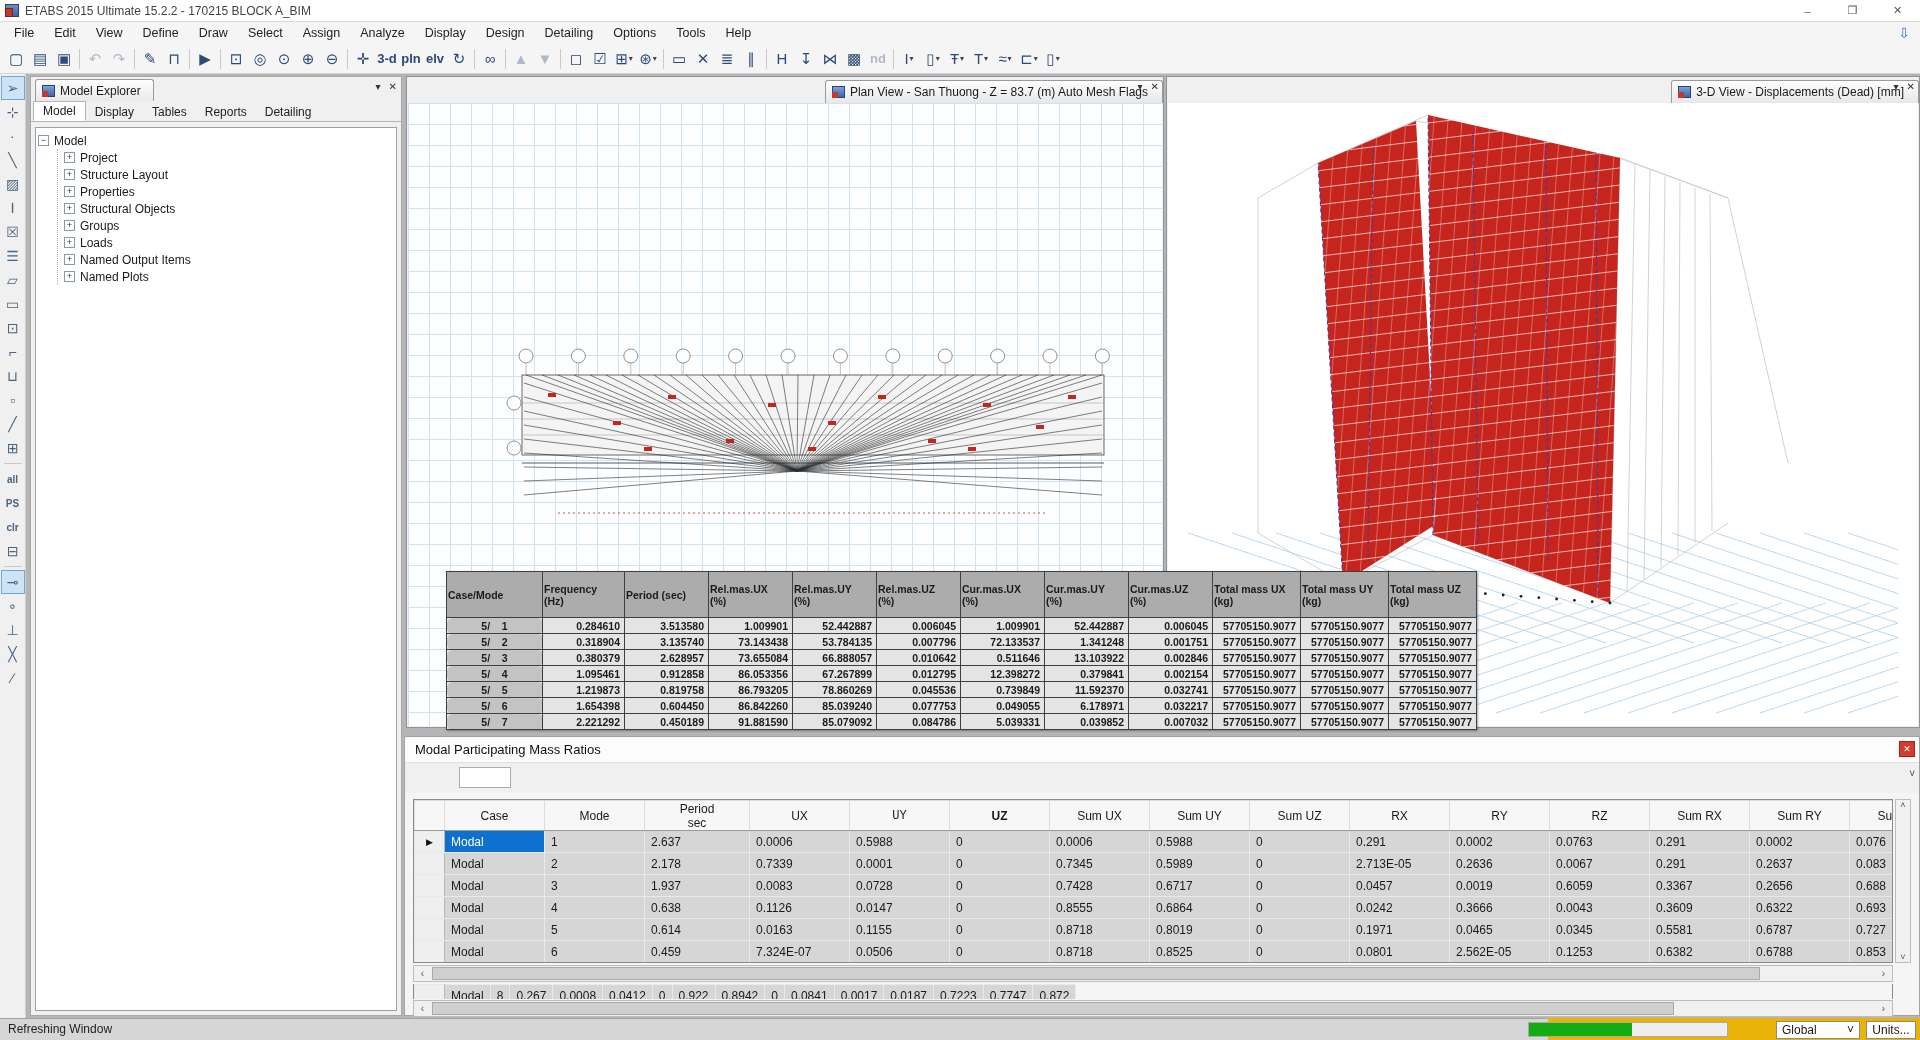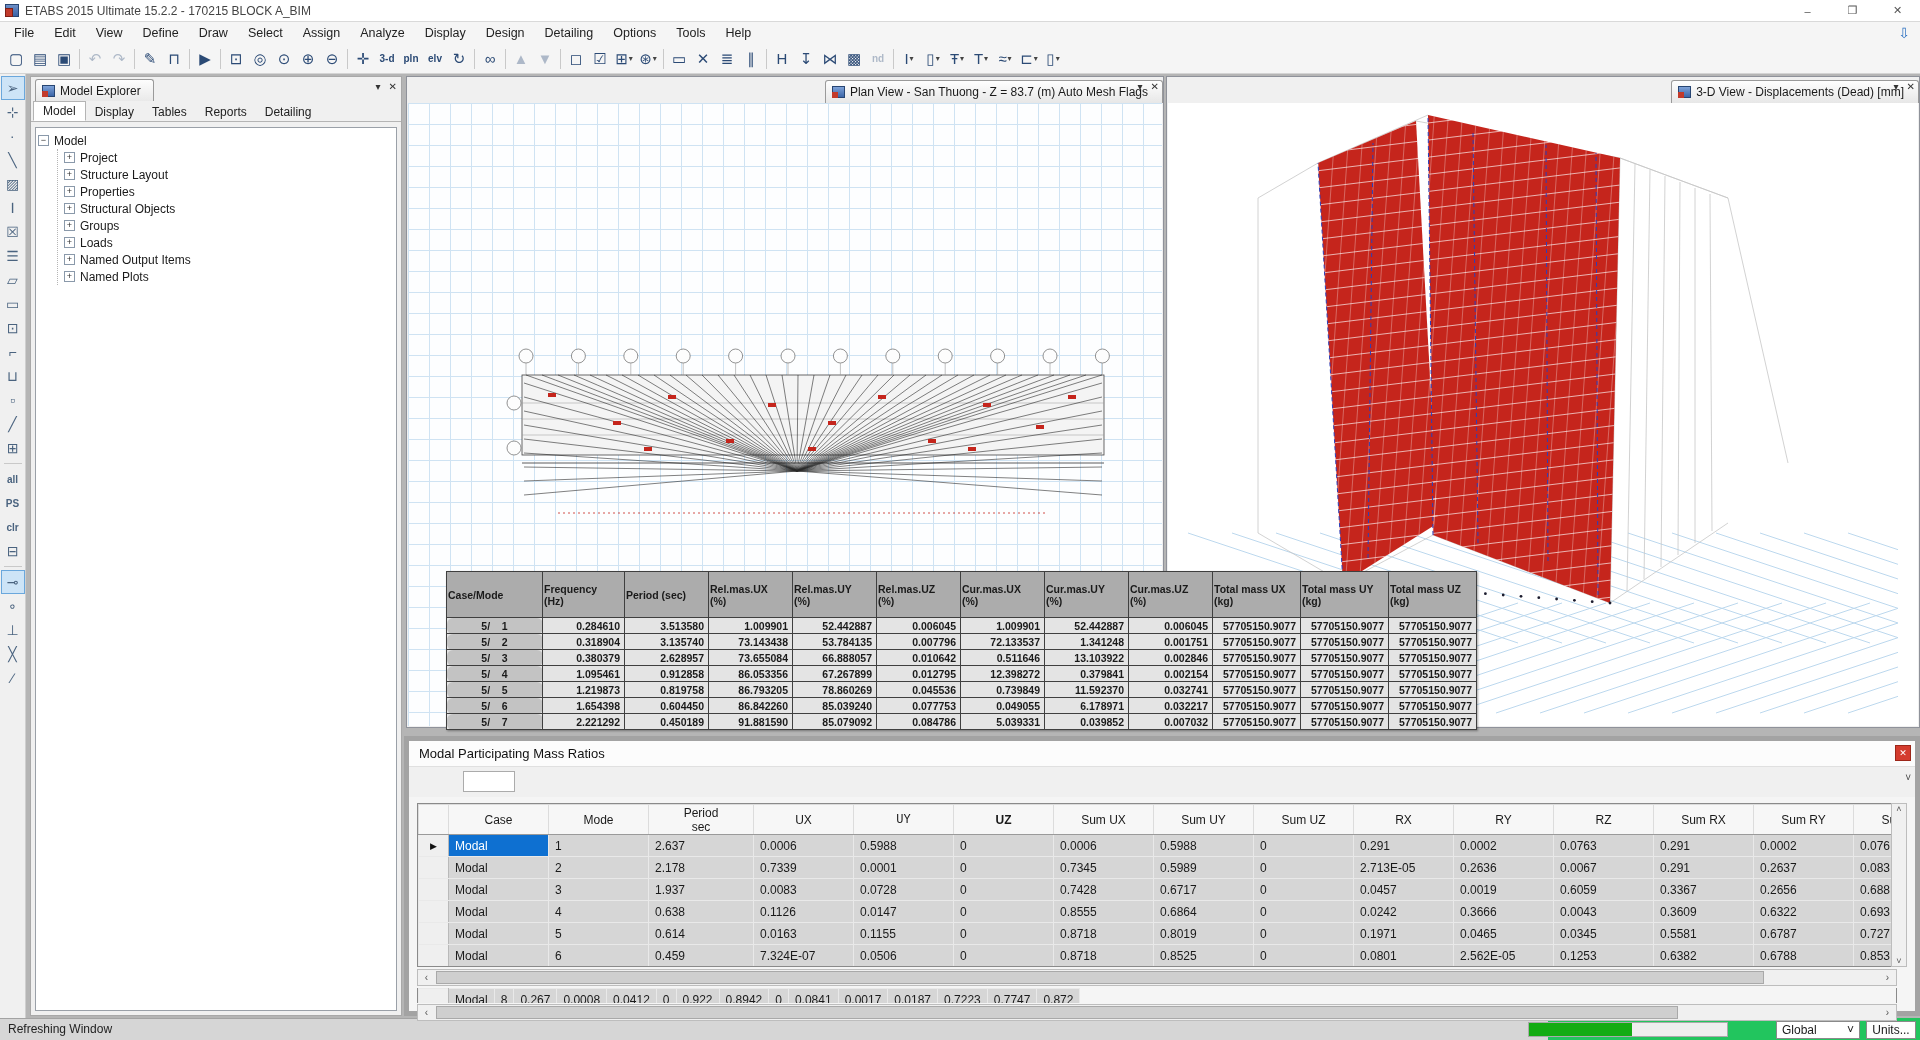--- a/index.html
+++ b/index.html
@@ -1,36 +1,36 @@
 <!DOCTYPE html>
 <html><head>
 <meta charset="utf-8">
 <style>
   * { margin:0; padding:0; box-sizing:border-box; }
   html,body { width:1920px; height:1040px; overflow:hidden; }
   body { font-family:"Liberation Sans", sans-serif; background:#f0f0f0; color:#1a1a1a; }
-  .app { position:relative; width:1920px; height:1040px; background:#22c55e; overflow:hidden; }
+  .app { position:relative; width:1920px; height:1040px; background:#eab308; overflow:hidden; }
 
   
   .titlebar { position:absolute; left:0; top:0; width:1920px; height:22px; background:#ffffff; border-bottom:1px solid #d9d9d9; display:flex; align-items:center; }
   .app-icon { width:14px; height:13px; margin:0 6px 0 5px; background:linear-gradient(#6d8fc7,#3a63a6); border:1px solid #274572; position:relative; }
   .app-icon::after { content:""; position:absolute; left:-1px; bottom:-1px; width:6px; height:7px; background:#c23a2b; border:1px solid #7e1f16; }
   .title-text { font-size:12px; color:#444; }
   .win-controls { margin-left:auto; display:flex; height:100%; }
   .win-btn { width:45px; height:100%; display:flex; align-items:center; justify-content:center; font-size:11px; color:#555; }
 
   
   .menubar { position:absolute; left:0; top:22px; width:1920px; height:22px; background:#f5f5f5; display:flex; align-items:center; padding-left:4px; }
   .menu-item { padding:2px 10px; font-size:12.5px; color:#222; }
   .menu-update { margin-left:auto; margin-right:10px; color:#2a6fc0; font-size:14px; }
 
   
   .toolbar { position:absolute; left:0; top:44px; width:1920px; height:30px; background:#f5f5f5; border-bottom:1px solid #d4d4d4; display:flex; align-items:center; padding-left:4px; }
   .tool-btn { height:24px; min-width:24px; display:flex; align-items:center; justify-content:center; color:#2b4a75; font-size:15px; padding:0 2px; }
-  .tool-btn.txt { font-size:10px; font-weight:700; color:#2b4a75; }
+  .tool-btn.txt { font-size:13px; font-weight:700; color:#2b4a75; }
   .tool-btn.disabled { opacity:.35; }
   .tb-caret { font-size:8px; color:#444; margin-left:1px; }
   .tb-sep { width:1px; height:20px; background:#c9c9c9; margin:0 3px; }
 
   
   .left-toolbar { position:absolute; left:0; top:74px; width:26px; height:944px; background:#f0f0f0; border-right:1px solid #cfcfcf; display:flex; flex-direction:column; align-items:center; padding-top:2px; }
   .lt-btn { width:24px; height:24px; display:flex; align-items:center; justify-content:center; color:#4a637f; font-size:14px; }
   .lt-btn.txt { font-size:10px; font-weight:700; }
   .lt-btn.active { background:#cde4f7; border:1px solid #6aa7dc; }
   .lt-sep { width:18px; height:1px; background:#c9c9c9; margin:3px 0; }
@@ -64,21 +64,21 @@
       repeating-linear-gradient(to bottom, #cfe3f3 0, #cfe3f3 1px, transparent 1px, transparent 21px); }
 
   
   .mass-table { position:absolute; left:420px; top:497px; z-index:6; border-collapse:collapse; table-layout:fixed; font-size:10.5px; font-weight:700; background:#e4e4e4; box-shadow:1px 1px 2px rgba(0,0,0,.35); }
   .mass-table td, .mass-table th { border:1px solid #3f3f3f; overflow:hidden; white-space:pre-line; }
   .mass-table th { background:#acacac; height:46px; text-align:left; font-weight:700; padding:1px; }
   .mass-table td { height:16px; background:#e4e4e4; text-align:right; padding:0 4px; }
   .mass-table td.case { background:#c3c3c3; text-align:center; padding:0 2px;border-radius:6px; }
 
   
-  .modal-win { position:absolute; left:404px; top:736px; width:1516px; height:280px; background:#f5f5f5; border:5px solid #a3a3a3; z-index:10; }
+  .modal-win { position:absolute; left:404px; top:736px; width:1516px; height:280px; background:#f5f5f5; border:1px solid #a3a3a3; z-index:10; }
   .modal-title { height:26px; background:#fcfcfc; border-bottom:1px solid #e0e0e0; display:flex; align-items:center; padding-left:10px; font-size:13px; color:#111; position:relative; }
   .modal-close { position:absolute; right:4px; top:4px; width:16px; height:16px; background:#d43c2e; color:#fff; font-size:9px; display:flex; align-items:center; justify-content:center; border:1px solid #9c2619; }
   .modal-toolstrip { height:30px; background:#f0f0f0; position:relative; }
   .modal-combo { position:absolute; left:54px; top:4px; width:52px; height:21px; background:#fff; border:1px solid #ababab; }
   .modal-vcaret { position:absolute; right:4px; top:5px; font-size:10px; color:#444; }
   .grid-wrap { position:absolute; left:8px; top:62px; width:1480px; height:164px; overflow:hidden; border:1px solid #8a8a8a; background:#d6d6d6; }
   .modal-grid { border-collapse:collapse; table-layout:fixed; font-size:12px; }
   .modal-grid th { background:#f7f7f7; border:1px solid #dcdcdc; border-bottom:1px solid #9a9a9a; font-weight:400; text-align:center; white-space:pre-line; height:30px; padding:0 2px; }
   .modal-grid td { background:#d6d6d6; border:1px solid #e9e9e9; height:22px; padding:0 6px; text-align:left; overflow:hidden; white-space:nowrap; }
   .modal-grid td.rowsel { background:#efefef; border-right:1px solid #b9b9b9; text-align:center; font-size:9px; color:#111; padding:0; }

